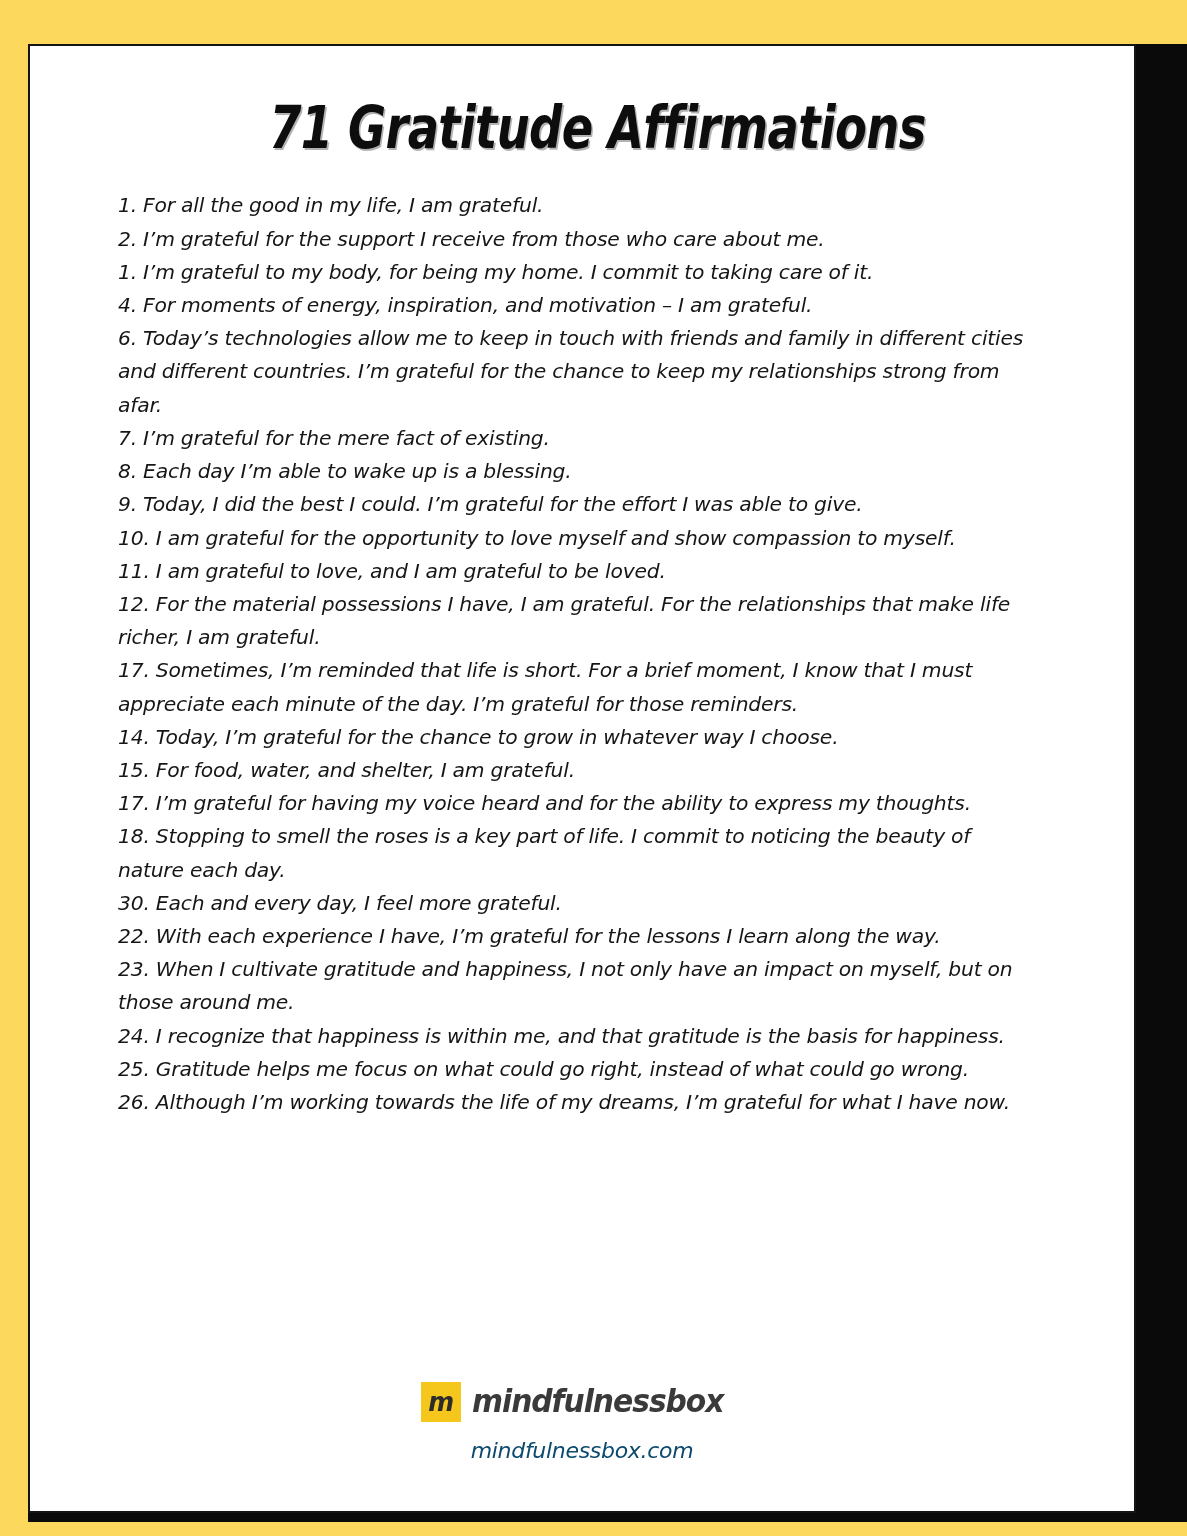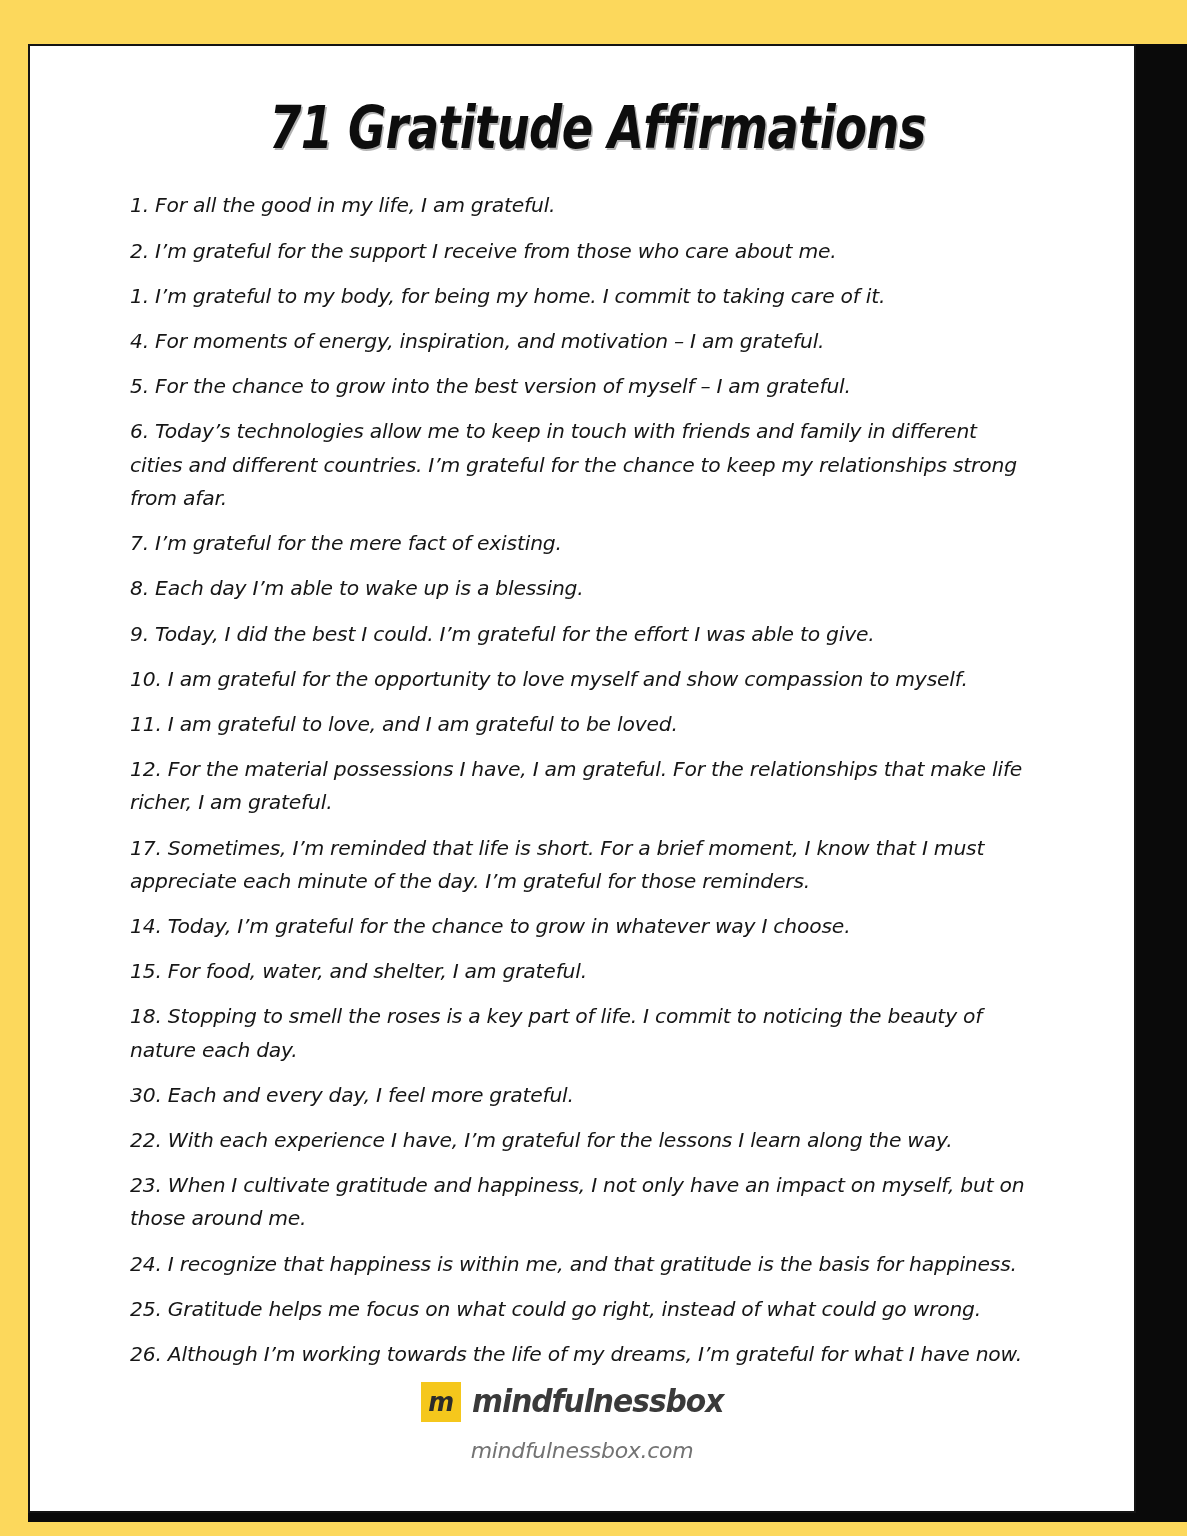--- a/index.html
+++ b/index.html
@@ -72,21 +72,21 @@
   }
 
   .affirmation-item {
     font-family: "DejaVu Sans", sans-serif;
     font-size: 20.3px;
     font-weight: 400;
     line-height: 33.2px;
     color: #161616;
     letter-spacing: -0.18px;
     text-align: left;
-    margin: 12px;
+    margin: 0;
     padding: 0;
     word-spacing: -0.2px;
   }
 
   .footer-block {
     position: absolute;
     left: 0;
     right: 0;
     bottom: 48px;
     text-align: center;
@@ -131,49 +131,49 @@
     transform-origin: left center;
     position: relative;
     top: -1px;
   }
 
   .brand-url {
     margin-top: 16px;
     font-family: "DejaVu Sans", sans-serif;
     font-size: 22px;
     font-weight: 400;
-    color: #737373;
+    color: #0c4a6e;
     letter-spacing: -0.3px;
   }
 </style>
 </head>
 <body>
 
 <div class="page-frame">
   <div class="page-sheet">
     <div class="sheet-inner">
 
       <h1 class="doc-title">71 Gratitude Affirmations</h1>
 
       <ul class="affirmation-list">
         <li class="affirmation-item">1. For all the good in my life, I am grateful.</li>
         <li class="affirmation-item">2. I’m grateful for the support I receive from those who care about me.</li>
         <li class="affirmation-item">1. I’m grateful to my body, for being my home. I commit to taking care of it.</li>
         <li class="affirmation-item">4. For moments of energy, inspiration, and motivation – I am grateful.</li>
-        <li class="affirmation-item">5. For the chance to grow into the best version of myself – I am grateful.</li>
         <li class="affirmation-item">6. Today’s technologies allow me to keep in touch with friends and family in different cities and different countries. I’m grateful for the chance to keep my relationships strong from afar.</li>
         <li class="affirmation-item">7. I’m grateful for the mere fact of existing.</li>
         <li class="affirmation-item">8. Each day I’m able to wake up is a blessing.</li>
         <li class="affirmation-item">9. Today, I did the best I could. I’m grateful for the effort I was able to give.</li>
         <li class="affirmation-item">10. I am grateful for the opportunity to love myself and show compassion to myself.</li>
         <li class="affirmation-item">11. I am grateful to love, and I am grateful to be loved.</li>
         <li class="affirmation-item">12. For the material possessions I have, I am grateful. For the relationships that make life richer, I am grateful.</li>
         <li class="affirmation-item">17. Sometimes, I’m reminded that life is short. For a brief moment, I know that I must appreciate each minute of the day. I’m grateful for those reminders.</li>
         <li class="affirmation-item">14. Today, I’m grateful for the chance to grow in whatever way I choose.</li>
         <li class="affirmation-item">15. For food, water, and shelter, I am grateful.</li>
+        <li class="affirmation-item">17. I’m grateful for having my voice heard and for the ability to express my thoughts.</li>
         <li class="affirmation-item">18. Stopping to smell the roses is a key part of life. I commit to noticing the beauty of nature each day.</li>
         <li class="affirmation-item">30. Each and every day, I feel more grateful.</li>
         <li class="affirmation-item">22. With each experience I have, I’m grateful for the lessons I learn along the way.</li>
         <li class="affirmation-item">23. When I cultivate gratitude and happiness, I not only have an impact on myself, but on those around me.</li>
         <li class="affirmation-item">24. I recognize that happiness is within me, and that gratitude is the basis for happiness.</li>
         <li class="affirmation-item">25. Gratitude helps me focus on what could go right, instead of what could go wrong.</li>
         <li class="affirmation-item">26. Although I’m working towards the life of my dreams, I’m grateful for what I have now.</li>
       </ul>
 
       <div class="footer-block">

